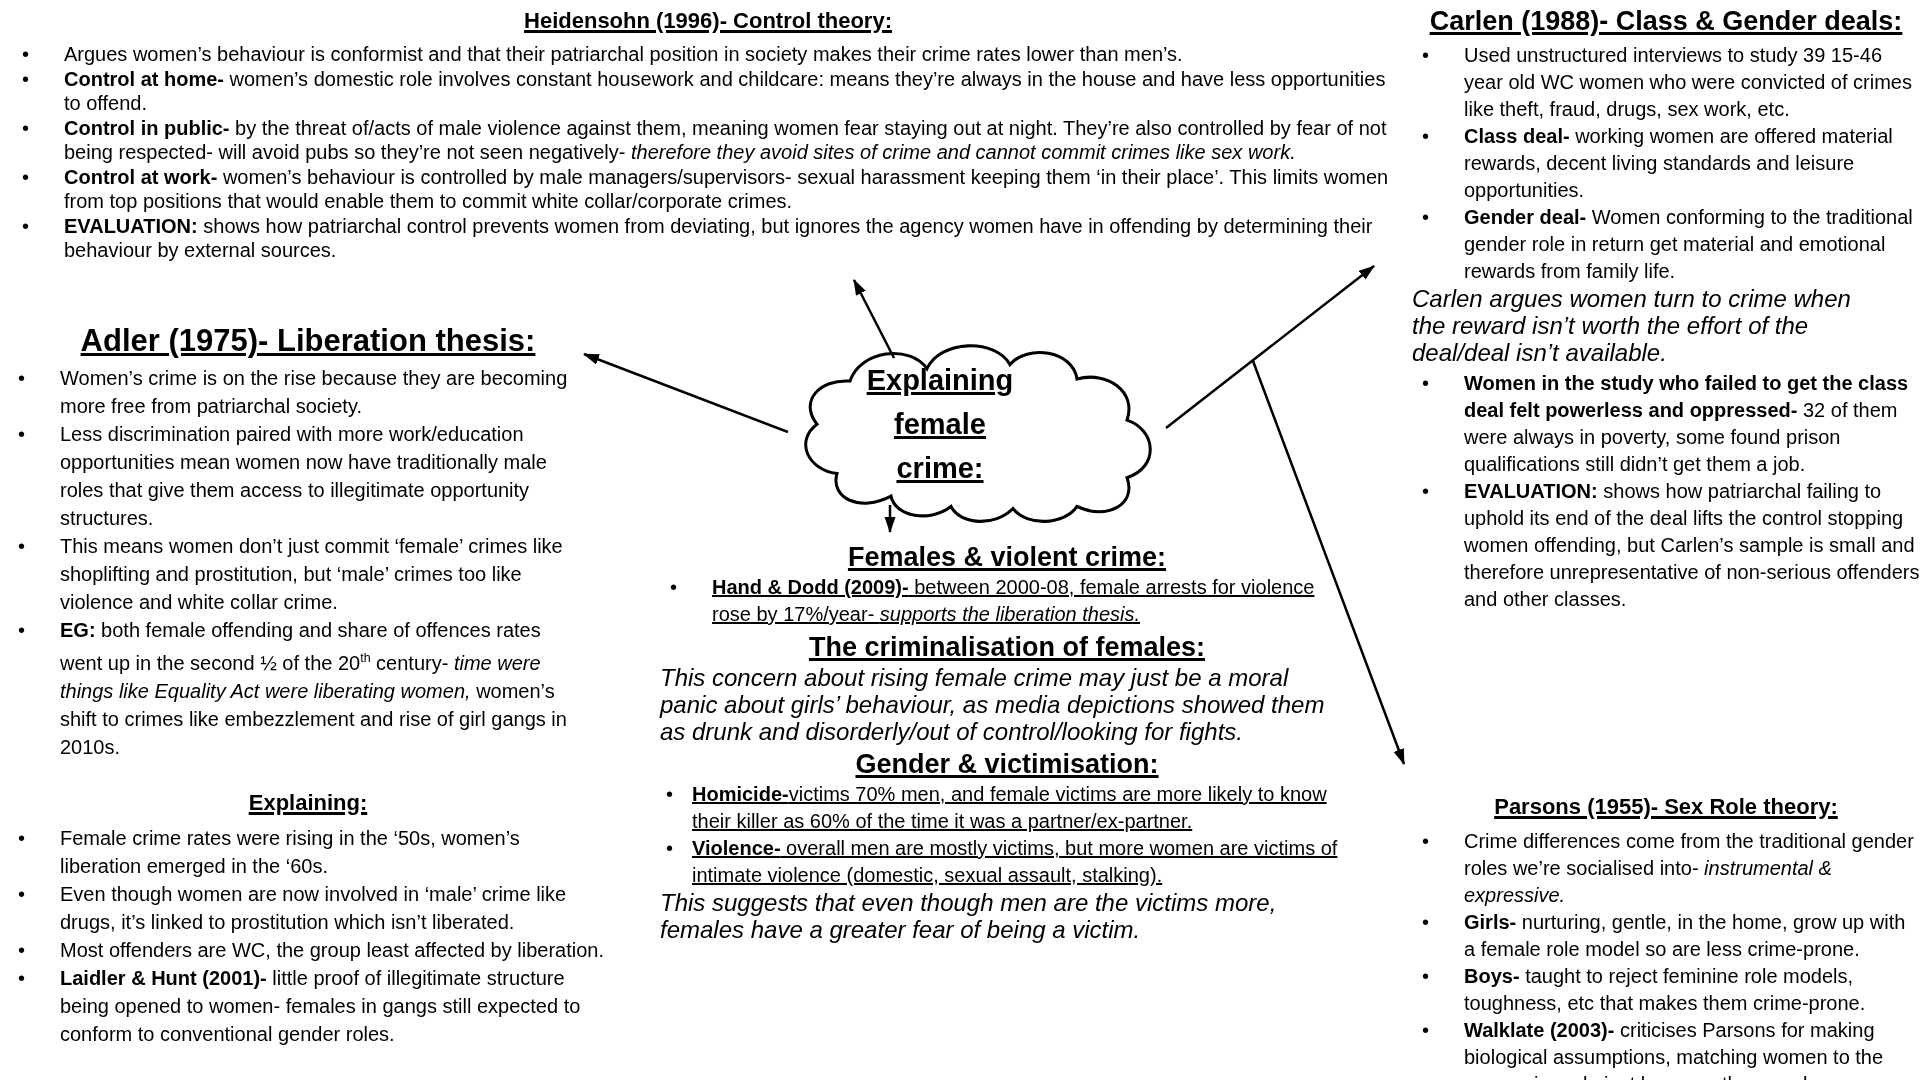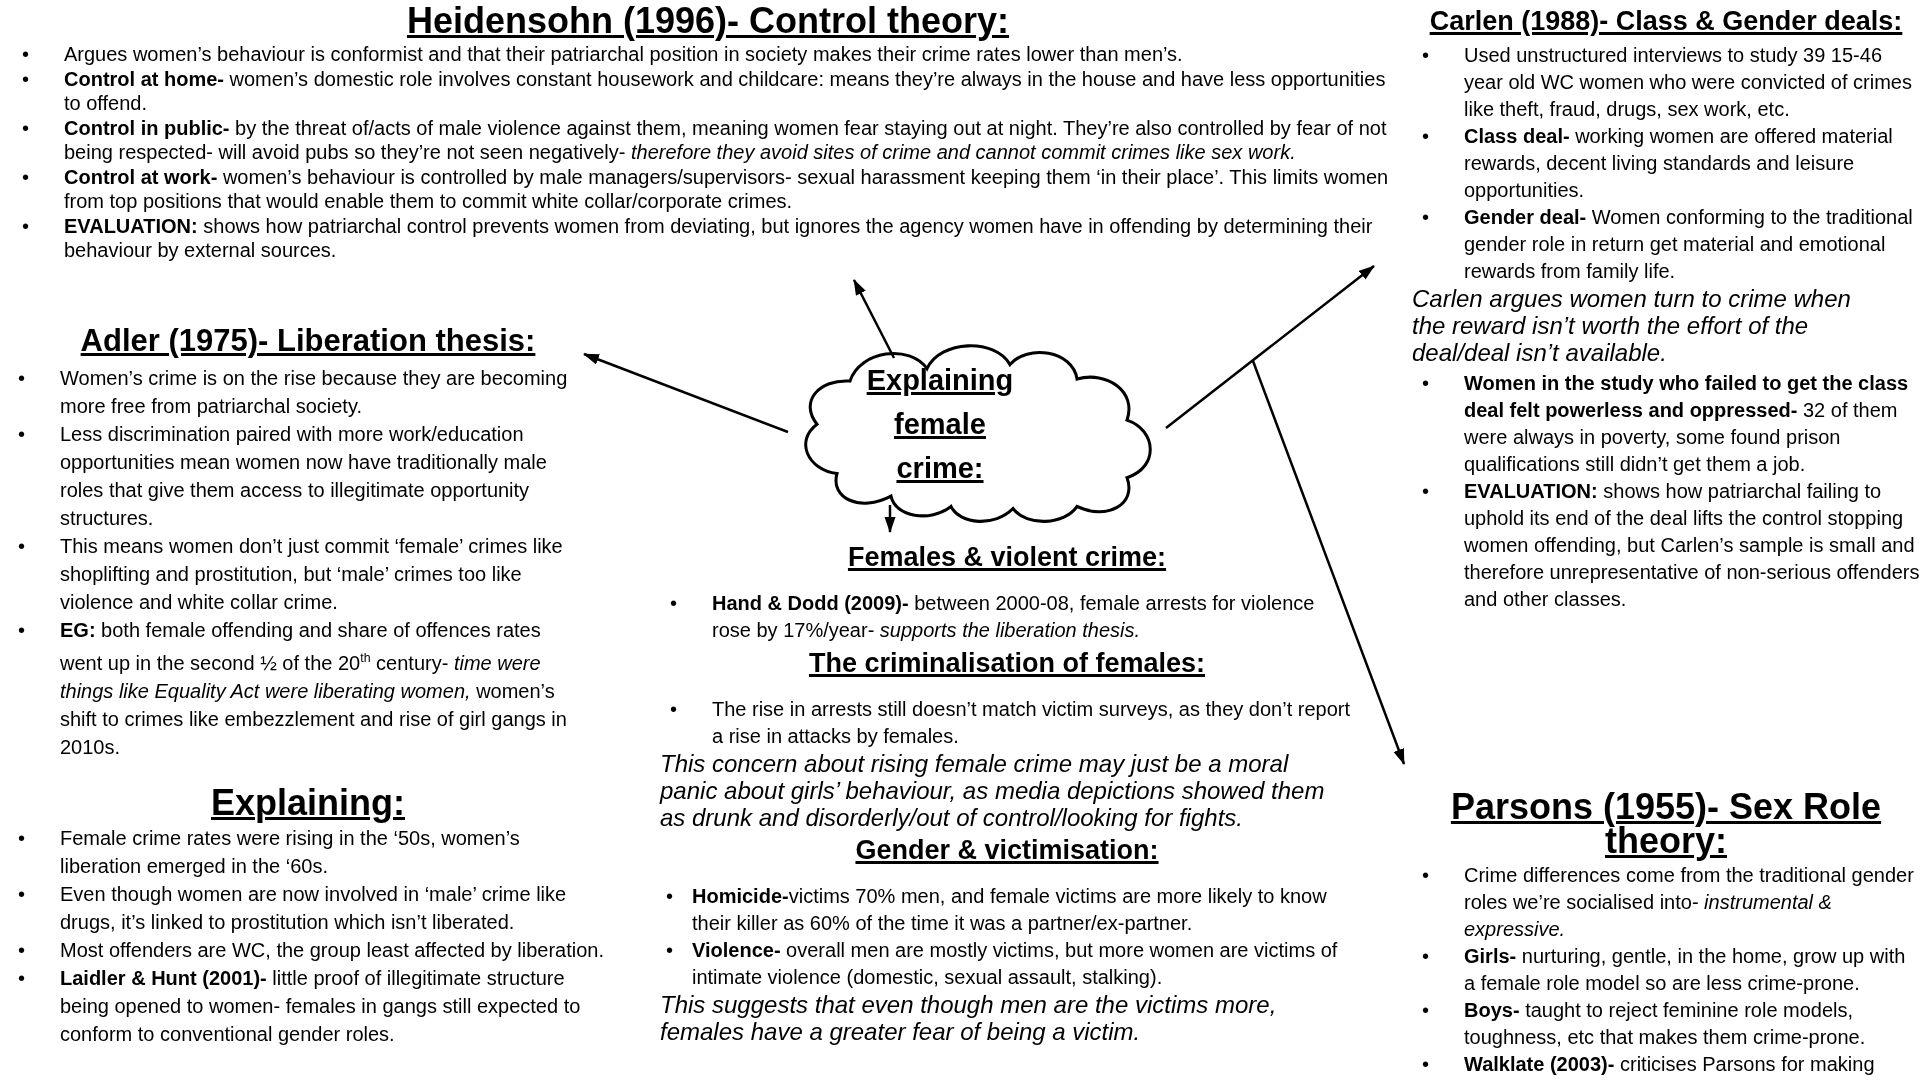--- a/index.html
+++ b/index.html
@@ -1,19 +1,19 @@
 <!DOCTYPE html>
 <html><head>
 <meta charset="utf-8">
 <style>
   html,body{margin:0;padding:0;background:#fff;width:1920px;height:1080px;overflow:hidden;
     font-family:"Liberation Sans",sans-serif;color:#000;}
   .sect{position:absolute;}
   .title{font-weight:bold;text-decoration:underline;text-decoration-thickness:2.5px;
-    text-align:center;font-size:36px;line-height:34px;margin:0;}
+    text-align:center;font-size:22px;line-height:34px;margin:0;}
   ul.blist{list-style:none;margin:4px 0 0 0;padding:0;font-size:20px;}
   ul.blist li{position:relative;padding-left:52px;}
   ul.blist li::before{content:"\2022";position:absolute;left:10px;}
   ul.tight li{padding-left:32px;}
   ul.tight li::before{left:6px;}
   .note{font-style:italic;font-size:24px;margin:0;}
   sup{font-size:0.62em;text-align:center;}
   
   #heidensohn{left:12px;top:4px;width:1392px;}
   #heidensohn ul{line-height:24.5px;}
@@ -21,21 +21,21 @@
   #carlen .title{font-size:27px;}
   #carlen ul{line-height:27px;width:508px;}
   #carlen .note{line-height:27px;width:468px;}
   #adler{left:8px;top:322px;width:600px;}
   #adler .title{font-size:31px;line-height:38px;}
   #adler ul{line-height:28px;width:572px;}
   #criticisms{left:8px;top:786px;width:600px;}
   #criticisms ul{line-height:28px;width:596px;}
   #center-col{left:660px;top:538px;width:694px;}
   #center-col .title{font-size:27px;margin-top:2px;}
-  #center-col ul{line-height:27px;margin-top:16px;}
+  #center-col ul{line-height:27px;margin-top:0;text-decoration:underline;}
   #center-col .note{line-height:27px;width:690px;}
   #parsons{left:1412px;top:790px;width:508px;}
   #parsons ul{line-height:27px;}
   
   #cloud-svg{position:absolute;left:755px;top:342px;width:420px;height:185px;}
   #cloud-text{position:absolute;left:790px;top:358px;width:300px;text-align:center;
     font-size:29px;font-weight:bold;line-height:44px;}
   #cloud-text span{display:block;}
   #cloud-text span u, #cloud-text span{text-decoration:underline;text-decoration-thickness:3px;}
   #arrows{position:absolute;left:0;top:0;pointer-events:none;}
@@ -88,21 +88,20 @@
     </ul>
 </div>
 
 <div class="sect" id="center-col">
   <h2 class="title">Females &amp; violent crime:</h2>
   <ul class="blist">
       <li><b>Hand &amp; Dodd (2009)-</b><span> between 2000-08, female arrests for violence rose by 17%/year- </span><i>supports the liberation thesis.</i></li>
     </ul>
   <h2 class="title">The criminalisation of females:</h2>
   <ul class="blist">
-      <li><span>The rise in arrests still doesn’t match victim surveys, as they don’t report a rise in attacks by females.</span></li>
     </ul>
   <p class="note"><i>This concern about rising female crime may just be a moral panic about girls’ behaviour, as media depictions showed them as drunk and disorderly/out of control/looking for fights.</i></p>
   <h2 class="title">Gender &amp; victimisation:</h2>
   <ul class="blist tight">
       <li><b>Homicide-</b><span>victims 70% men, and female victims are more likely to know their killer as 60% of the time it was a partner/ex-partner.</span></li>
       <li><b>Violence-</b><span> overall men are mostly victims, but more women are victims of intimate violence (domestic, sexual assault, stalking).</span></li>
     </ul>
   <p class="note"><i>This suggests that even though men are the victims more, females have a greater fear of being a victim.</i></p>
 </div>
 

